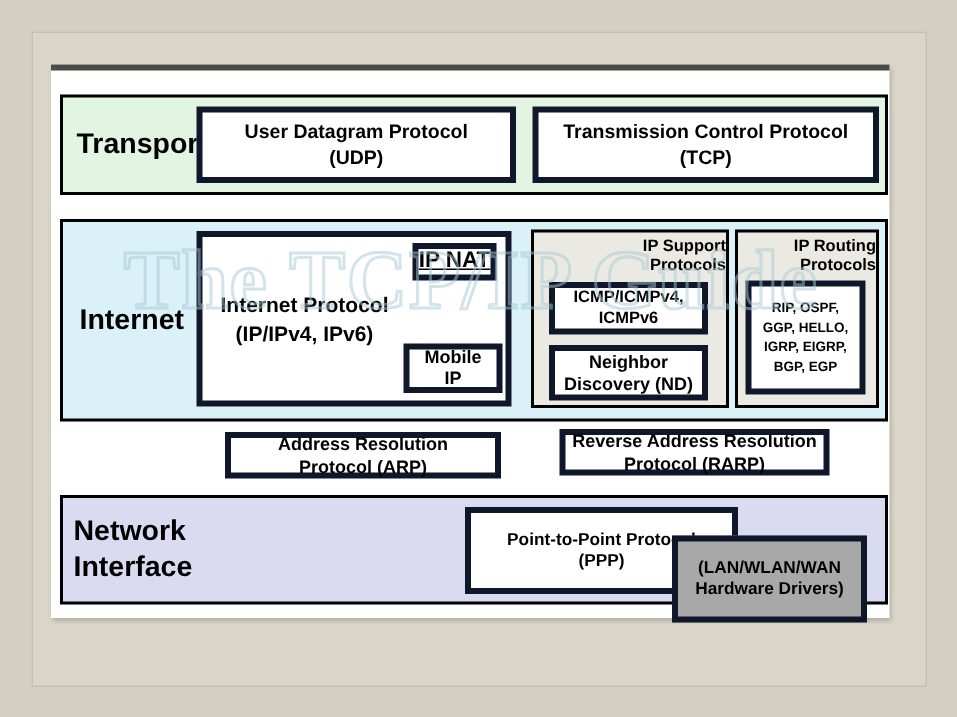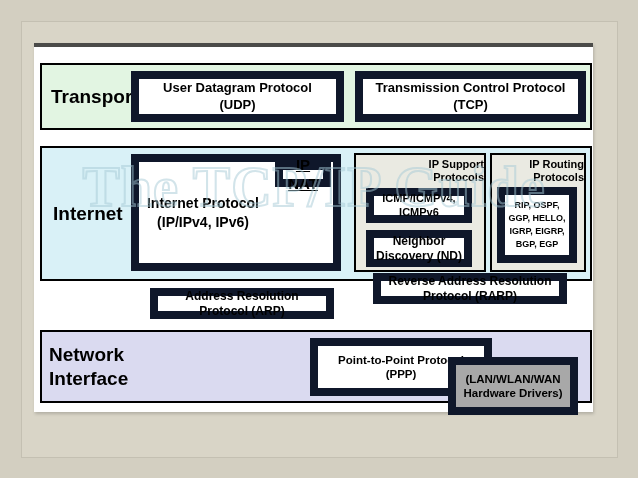--- a/index.html
+++ b/index.html
@@ -26,21 +26,21 @@
   .lbl {
     position:absolute; display:flex; align-items:center;
     font-weight:bold; font-size:19px; color:#000;
     white-space:pre-line; line-height:1.25; z-index:5;
   }
   .lbl-transport { left:17px; top:20px;  height:67px;  width:80px; }
   .lbl-internet  { left:19px; top:103px; height:135px; width:80px; }
   .lbl-network   { left:15px; top:287px; height:73px;  width:80px; }
 
   .box {
-    position:absolute; background:#fff; border:8px solid #0f172a; box-sizing:border-box;
+    position:absolute; background:#fff; border:4px solid #0f172a; box-sizing:border-box;
     display:flex; align-items:center; justify-content:center; text-align:center;
     font-weight:bold; color:#000; white-space:pre-line; line-height:1.25; z-index:10;
   }
   .b-udp  { left:97px;  top:28px;  width:213px; height:51px; font-size:13px; }
   .b-tcp  { left:321px; top:28px;  width:231px; height:51px; font-size:13px; }
 
   .b-ip      { left:97px;  top:111px; width:210px; height:117px; }
   .ip-text   {
     position:absolute; left:103px; top:111px; width:132px; height:117px; z-index:11;
     display:flex; align-items:center; justify-content:center; text-align:center;
@@ -55,21 +55,21 @@
   .g-routing { left:456px; top:110px; width:96px;  height:119px; }
   .group-title {
     font-weight:bold; font-size:11px; line-height:1.2; color:#000;
     margin:3px 0 0 5px; white-space:pre-line; text-align:right;
   }
   .b-icmp      { left:332px; top:145px; width:106px; height:35px; font-size:11px; line-height:1.2; z-index:12; }
   .b-nd        { left:332px; top:187px; width:106px; height:37px; font-size:12px; line-height:1.2; z-index:12; }
   .b-routelist { left:463px; top:144px; width:80px;  height:76px; font-size:9px;  line-height:1.45; z-index:12; }
 
   .b-arp  { left:116px; top:245px; width:184px; height:31px; font-size:12px; line-height:1.2; }
-  .b-rarp { left:339px; top:230px; width:194px; height:31px; font-size:12px; line-height:1.2; }
+  .b-rarp { left:339px; top:243px; width:180px; height:31px; font-size:12px; line-height:1.2; }
 
   .b-slip { left:97px;  top:295px; width:143px; height:58px; font-size:11.5px; }
   .b-ppp  { left:248px; top:295px; width:182px; height:58px; font-size:11.5px;margin-left:28px; }
   .b-hw   { left:414px; top:295px; width:130px; height:58px; font-size:11.5px; background:#a8a8a8;margin-top:19px; }
 
   .watermark {
     position:absolute; left:12px; top:112px; width:536px; z-index:60;
     text-align:center; pointer-events:none;
     font-family:"Liberation Serif","DejaVu Serif",serif; font-weight:bold;
     font-size:56px; letter-spacing:1px;
@@ -93,20 +93,22 @@
 (UDP)</div>
   <div class="box b-tcp">Transmission Control Protocol
 (TCP)</div>
 
   <div class="row row-internet"></div>
   <div class="lbl lbl-internet">Internet</div>
   <div class="box b-ip"></div>
   <div class="ip-text">Internet Protocol
 (IP/IPv4, IPv6)</div>
   <div class="box b-ipnat">IP NAT</div>
+  <div class="box b-mobileip">Mobile
+IP</div>
 
   <div class="group g-support">
     <div class="group-title">IP Support
 Protocols</div>
   </div>
   <div class="box b-icmp">ICMP/ICMPv4,
 ICMPv6</div>
   <div class="box b-nd">Neighbor
 Discovery (ND)</div>
 

